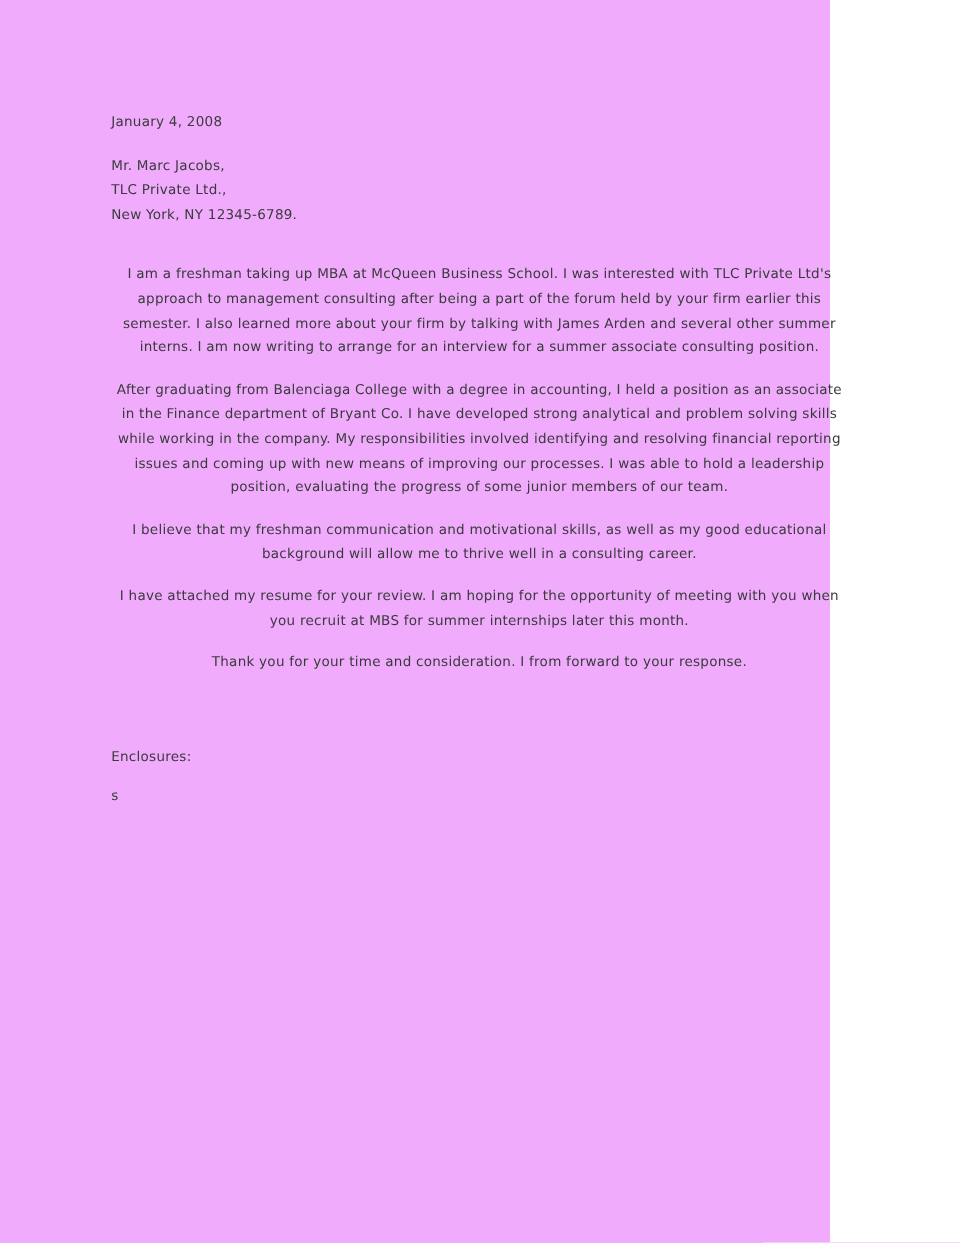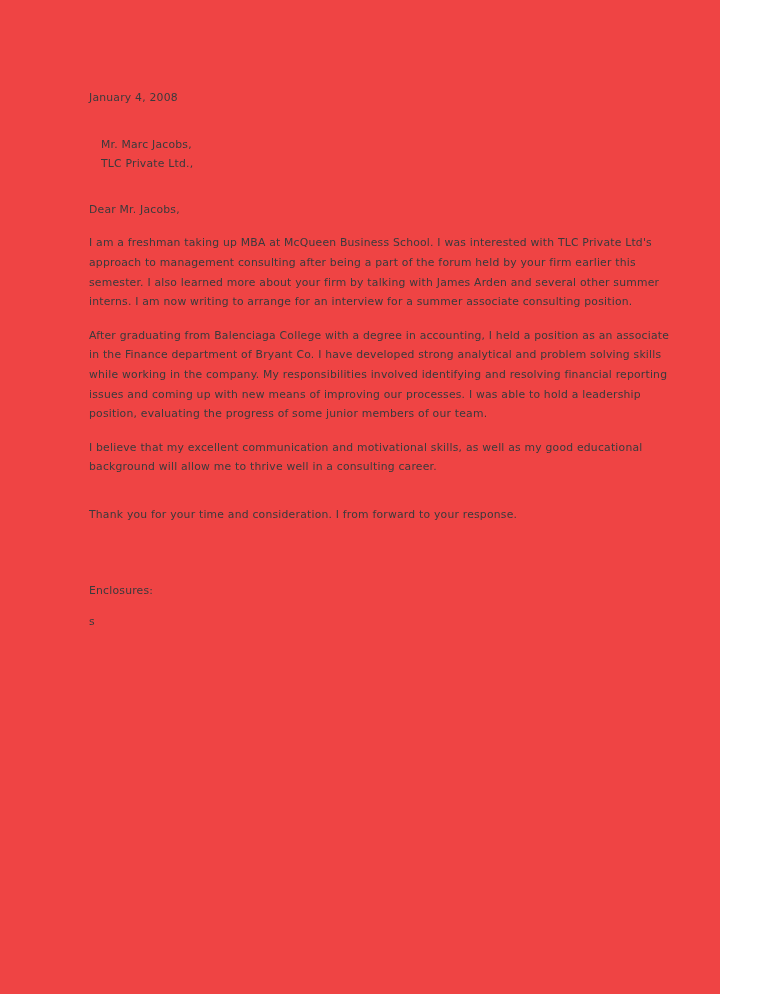--- a/index.html
+++ b/index.html
@@ -12,23 +12,23 @@
     height: 994px;
     background: #ffffff;
     font-family: "DejaVu Sans", "Liberation Sans", sans-serif;
     color: #3a3a3c;
     -webkit-font-smoothing: antialiased;
     overflow: hidden;
   }
 
   .page {
     position: relative;
-    width: 720px;
+    width: 664px;
     height: 994px;
-    background: #ef4444;
+    background: #f0abfc;
     box-sizing: border-box;
   }
 
   .letter {
     position: absolute;
     left: 89px;
     top: 88px;
     width: 589px;
   }
 
@@ -37,68 +37,69 @@
     font-size: 10.8px;
     line-height: 19.6px;
     color: #3a3a3c;
     letter-spacing: 0.02em;
     text-align: left;
     margin: 0;
     white-space: pre-wrap;
   }
 
   .block {
-    margin: 12px;
+    margin: 0;
   }
 
   
   .gap-date      { height: 15px; }
   .gap-address   { height: 14px; }
   .gap-salut     { height: 14px; }
   .gap-para      { height: 14px; }
   .gap-signoff   { height: 14px; }
   .gap-name      { height: 30px; }
   .gap-encl      { height: 12px; }
   .gap-tail      { height: 12px; }
 
   .indent-name {
     padding-left: 34px;
   }
 
   .para {
-    text-align: left;
+    text-align: center;
   }
 </style>
 </head>
 <body>
 
 <div class="page">
   <div class="letter">
 
     <div class="line">January 4, 2008</div>
     <div class="gap-date"></div>
 
     <div class="block">
       <div class="line">Mr. Marc Jacobs,</div>
       <div class="line">TLC Private Ltd.,</div>
+      <div class="line">New York, NY 12345-6789.</div>
     </div>
     <div class="gap-address"></div>
 
-    <div class="line">Dear Mr. Jacobs,</div>
     <div class="gap-salut"></div>
 
     <p class="para">I am a freshman taking up MBA at McQueen Business School. I was interested with TLC Private Ltd's approach to management consulting after being a part of the forum held by your firm earlier this semester. I also learned more about your firm by talking with James Arden and several other summer interns. I am now writing to arrange for an interview for a summer associate consulting position.</p>
     <div class="gap-para"></div>
 
     <p class="para">After graduating from Balenciaga College with a degree in accounting, I held a position as an associate in the Finance department of Bryant Co. I have developed strong analytical and problem solving skills while working in the company. My responsibilities involved identifying and resolving financial reporting issues and coming up with new means of improving our processes. I was able to hold a leadership position, evaluating the progress of some junior members of our team.</p>
     <div class="gap-para"></div>
 
-    <p class="para">I believe that my excellent communication and motivational skills, as well as my good educational background will allow me to thrive well in a consulting career.</p>
+    <p class="para">I believe that my freshman communication and motivational skills, as well as my good educational background will allow me to thrive well in a consulting career.</p>
     <div class="gap-para"></div>
 
+    <p class="para">I have attached my resume for your review. I am hoping for the opportunity of meeting with you when you recruit at MBS for summer internships later this month.</p>
     <div class="gap-para"></div>
 
     <p class="para">Thank you for your time and consideration. I from forward to your response.</p>
     <div class="gap-signoff"></div>
 
     <div class="gap-name"></div>
 
     <div class="gap-encl"></div>
 
     <div class="line">Enclosures:</div>

